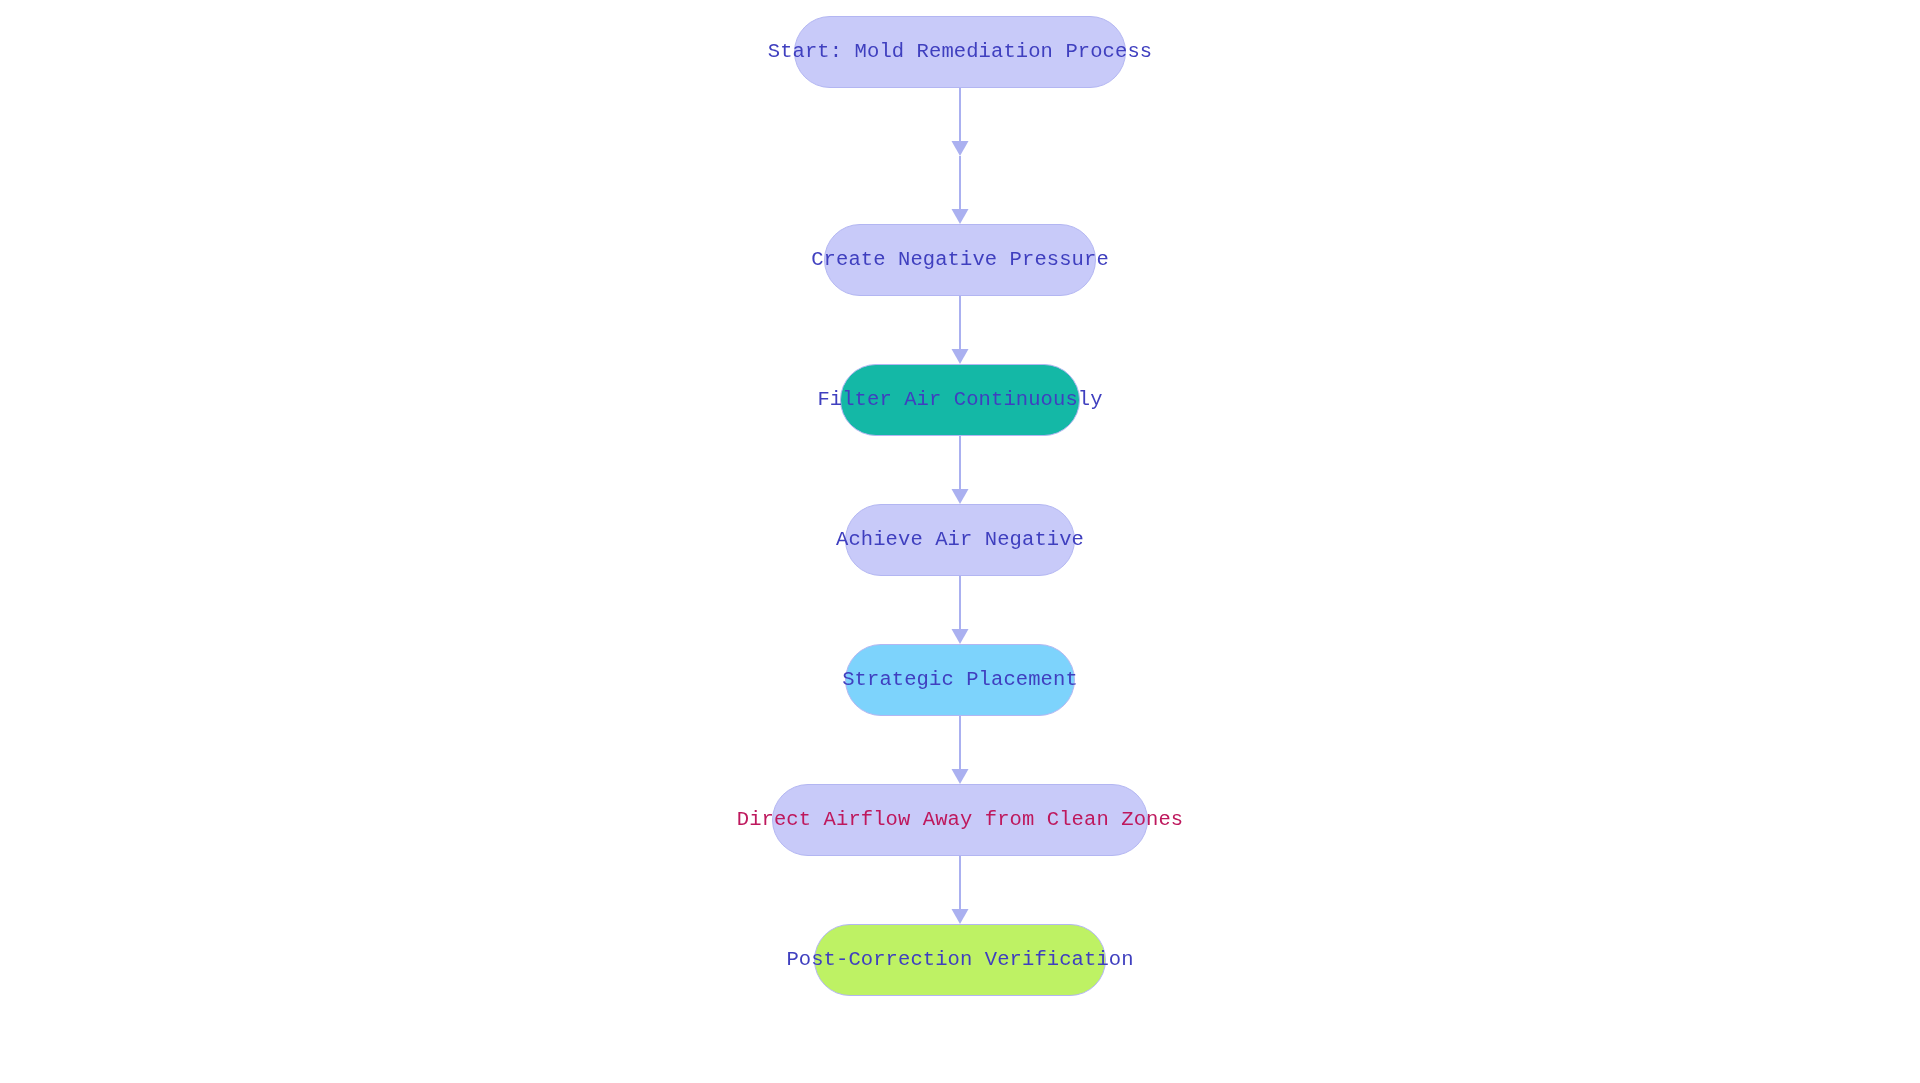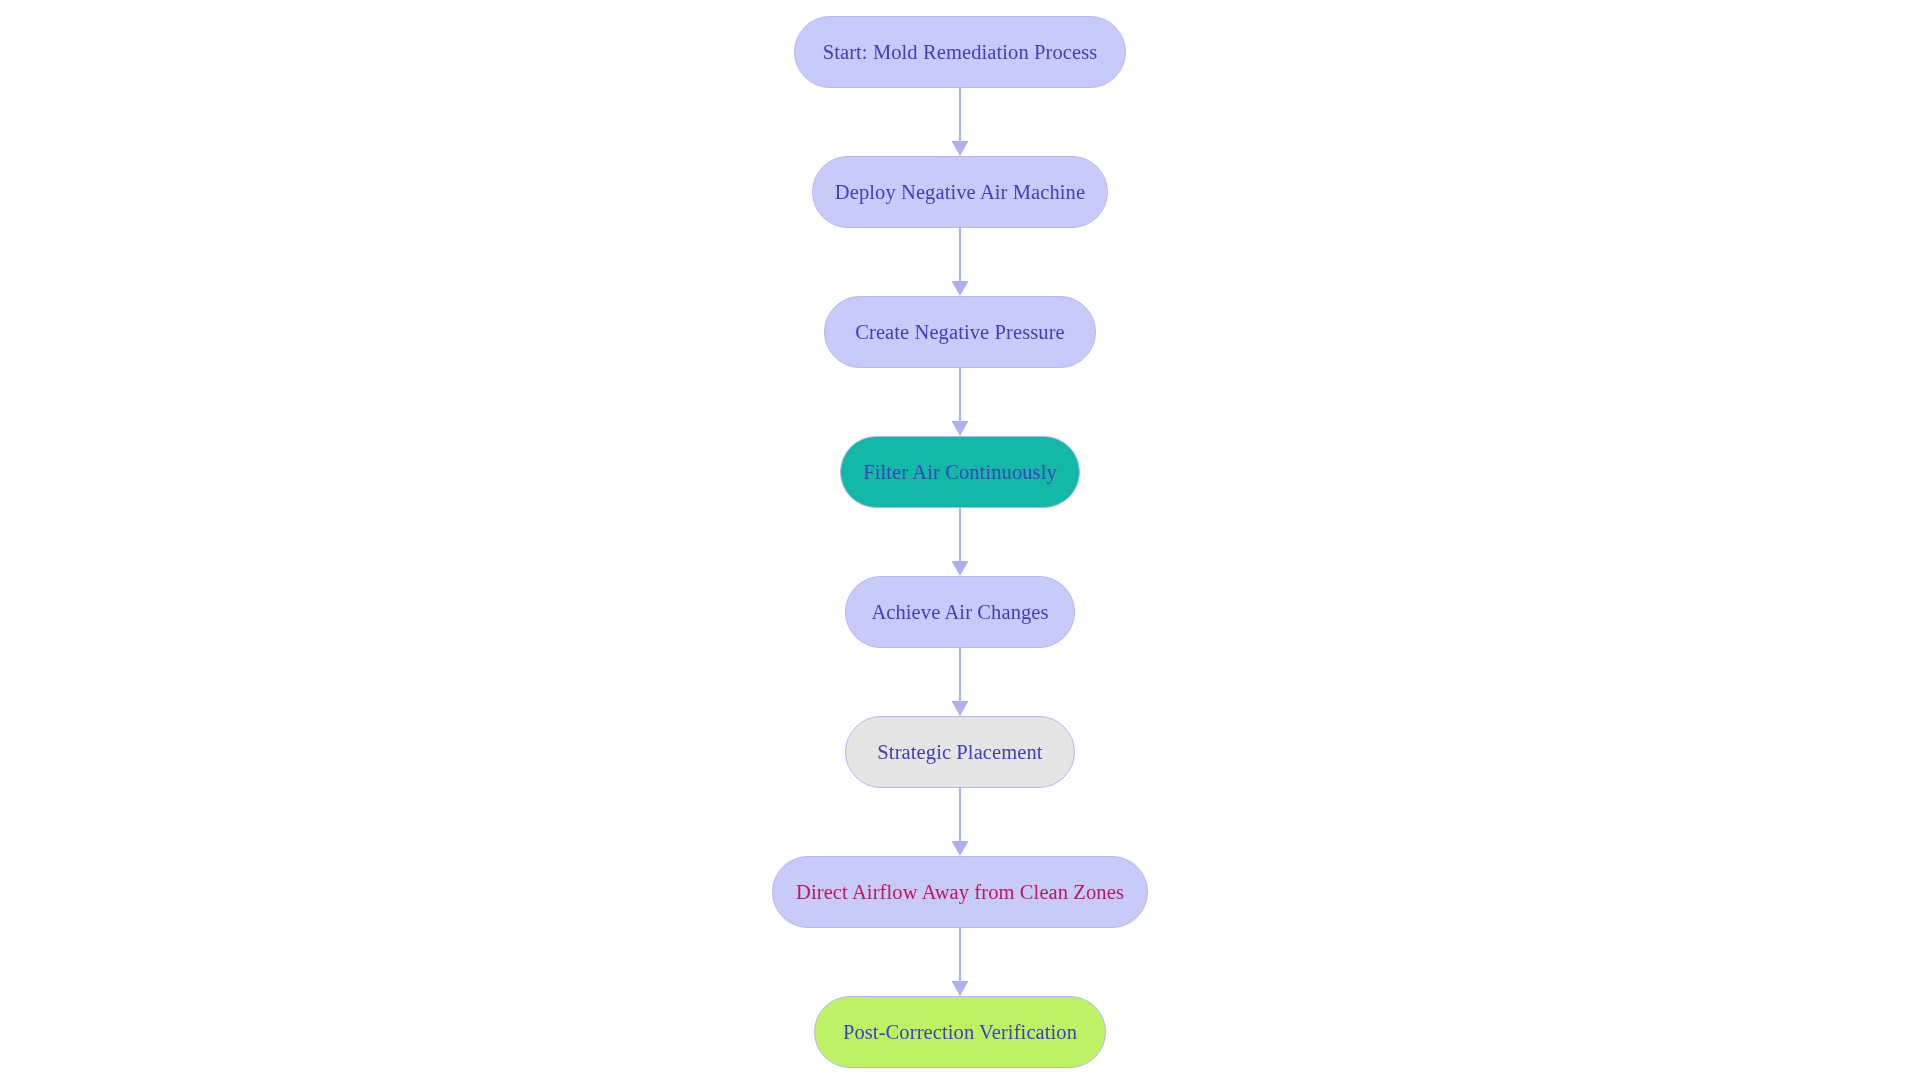--- a/index.html
+++ b/index.html
@@ -31,21 +31,21 @@
     display: flex;
     align-items: center;
     justify-content: center;
     background: #c8caf9;
     border: 1px solid #b3b6f2;
     border-radius: 36px;
     padding: 0 30px;
     flex: 0 0 auto;
   }
   .node-label {
-    font-family: Liberation Serif, serif;
+    font-family: Liberation Mono, monospace;
     font-size: 20.5px;
     line-height: 1;
     letter-spacing: 0.1px;
     color: #3f3fbf;
     white-space: nowrap;
     -webkit-font-smoothing: antialiased;
   }
 
   
   .connector {
@@ -65,23 +65,20 @@
 <div id="flowchart" style="background: rgb(255, 255, 255); padding-top: 16px;">
     <div class="node" style="width: 332px; background: rgb(200, 202, 249); border-color: rgb(179, 182, 242);">
       <span class="node-label" style="color: rgb(63, 63, 191);">Start: Mold Remediation Process</span>
     </div>
     <div class="connector">
       <svg width="30" height="68" viewBox="0 0 30 68" xmlns="http://www.w3.org/2000/svg">
         <line x1="15" y1="0" x2="15" y2="56" stroke="#aab0f0" stroke-width="2"></line>
         <polygon points="6.5,53 23.5,53 15,68" fill="#aab0f0"></polygon>
       </svg>
     </div>
-    <div class="node" style="width: 296px; background: rgb(200, 202, 249); border-color: rgb(179, 182, 242);">
-      <span class="node-label" style="color: rgb(63, 63, 191);">Deploy Negative Air Machine</span>
-    </div>
     <div class="connector">
       <svg width="30" height="68" viewBox="0 0 30 68" xmlns="http://www.w3.org/2000/svg">
         <line x1="15" y1="0" x2="15" y2="56" stroke="#aab0f0" stroke-width="2"></line>
         <polygon points="6.5,53 23.5,53 15,68" fill="#aab0f0"></polygon>
       </svg>
     </div>
     <div class="node" style="width: 272px; background: rgb(200, 202, 249); border-color: rgb(179, 182, 242); text-align: right;">
       <span class="node-label" style="color: rgb(63, 63, 191);">Create Negative Pressure</span>
     </div>
     <div class="connector">
@@ -93,29 +90,29 @@
     <div class="node" style="width: 240px; background: #14b8a6; border-color: rgb(179, 182, 242);">
       <span class="node-label" style="color: rgb(63, 63, 191);">Filter Air Continuously</span>
     </div>
     <div class="connector">
       <svg width="30" height="68" viewBox="0 0 30 68" xmlns="http://www.w3.org/2000/svg">
         <line x1="15" y1="0" x2="15" y2="56" stroke="#aab0f0" stroke-width="2"></line>
         <polygon points="6.5,53 23.5,53 15,68" fill="#aab0f0"></polygon>
       </svg>
     </div>
     <div class="node" style="width: 230px; background: rgb(200, 202, 249); border-color: rgb(179, 182, 242);">
-      <span class="node-label" style="color: rgb(63, 63, 191);">Achieve Air Changes</span>
+      <span class="node-label" style="color: rgb(63, 63, 191);">Achieve Air Negative</span>
     </div>
     <div class="connector">
       <svg width="30" height="68" viewBox="0 0 30 68" xmlns="http://www.w3.org/2000/svg">
         <line x1="15" y1="0" x2="15" y2="56" stroke="#aab0f0" stroke-width="2"></line>
         <polygon points="6.5,53 23.5,53 15,68" fill="#aab0f0"></polygon>
       </svg>
     </div>
-    <div class="node" style="width: 230px; background: #e5e5e5; border-color: rgb(179, 182, 242);">
+    <div class="node" style="width: 230px; background: #7dd3fc; border-color: rgb(179, 182, 242);">
       <span class="node-label" style="color: rgb(63, 63, 191);">Strategic Placement</span>
     </div>
     <div class="connector">
       <svg width="30" height="68" viewBox="0 0 30 68" xmlns="http://www.w3.org/2000/svg">
         <line x1="15" y1="0" x2="15" y2="56" stroke="#aab0f0" stroke-width="2"></line>
         <polygon points="6.5,53 23.5,53 15,68" fill="#aab0f0"></polygon>
       </svg>
     </div>
     <div class="node" style="width: 376px; background: rgb(200, 202, 249); border-color: rgb(179, 182, 242);">
       <span class="node-label" style="color: #be185d;">Direct Airflow Away from Clean Zones</span>

